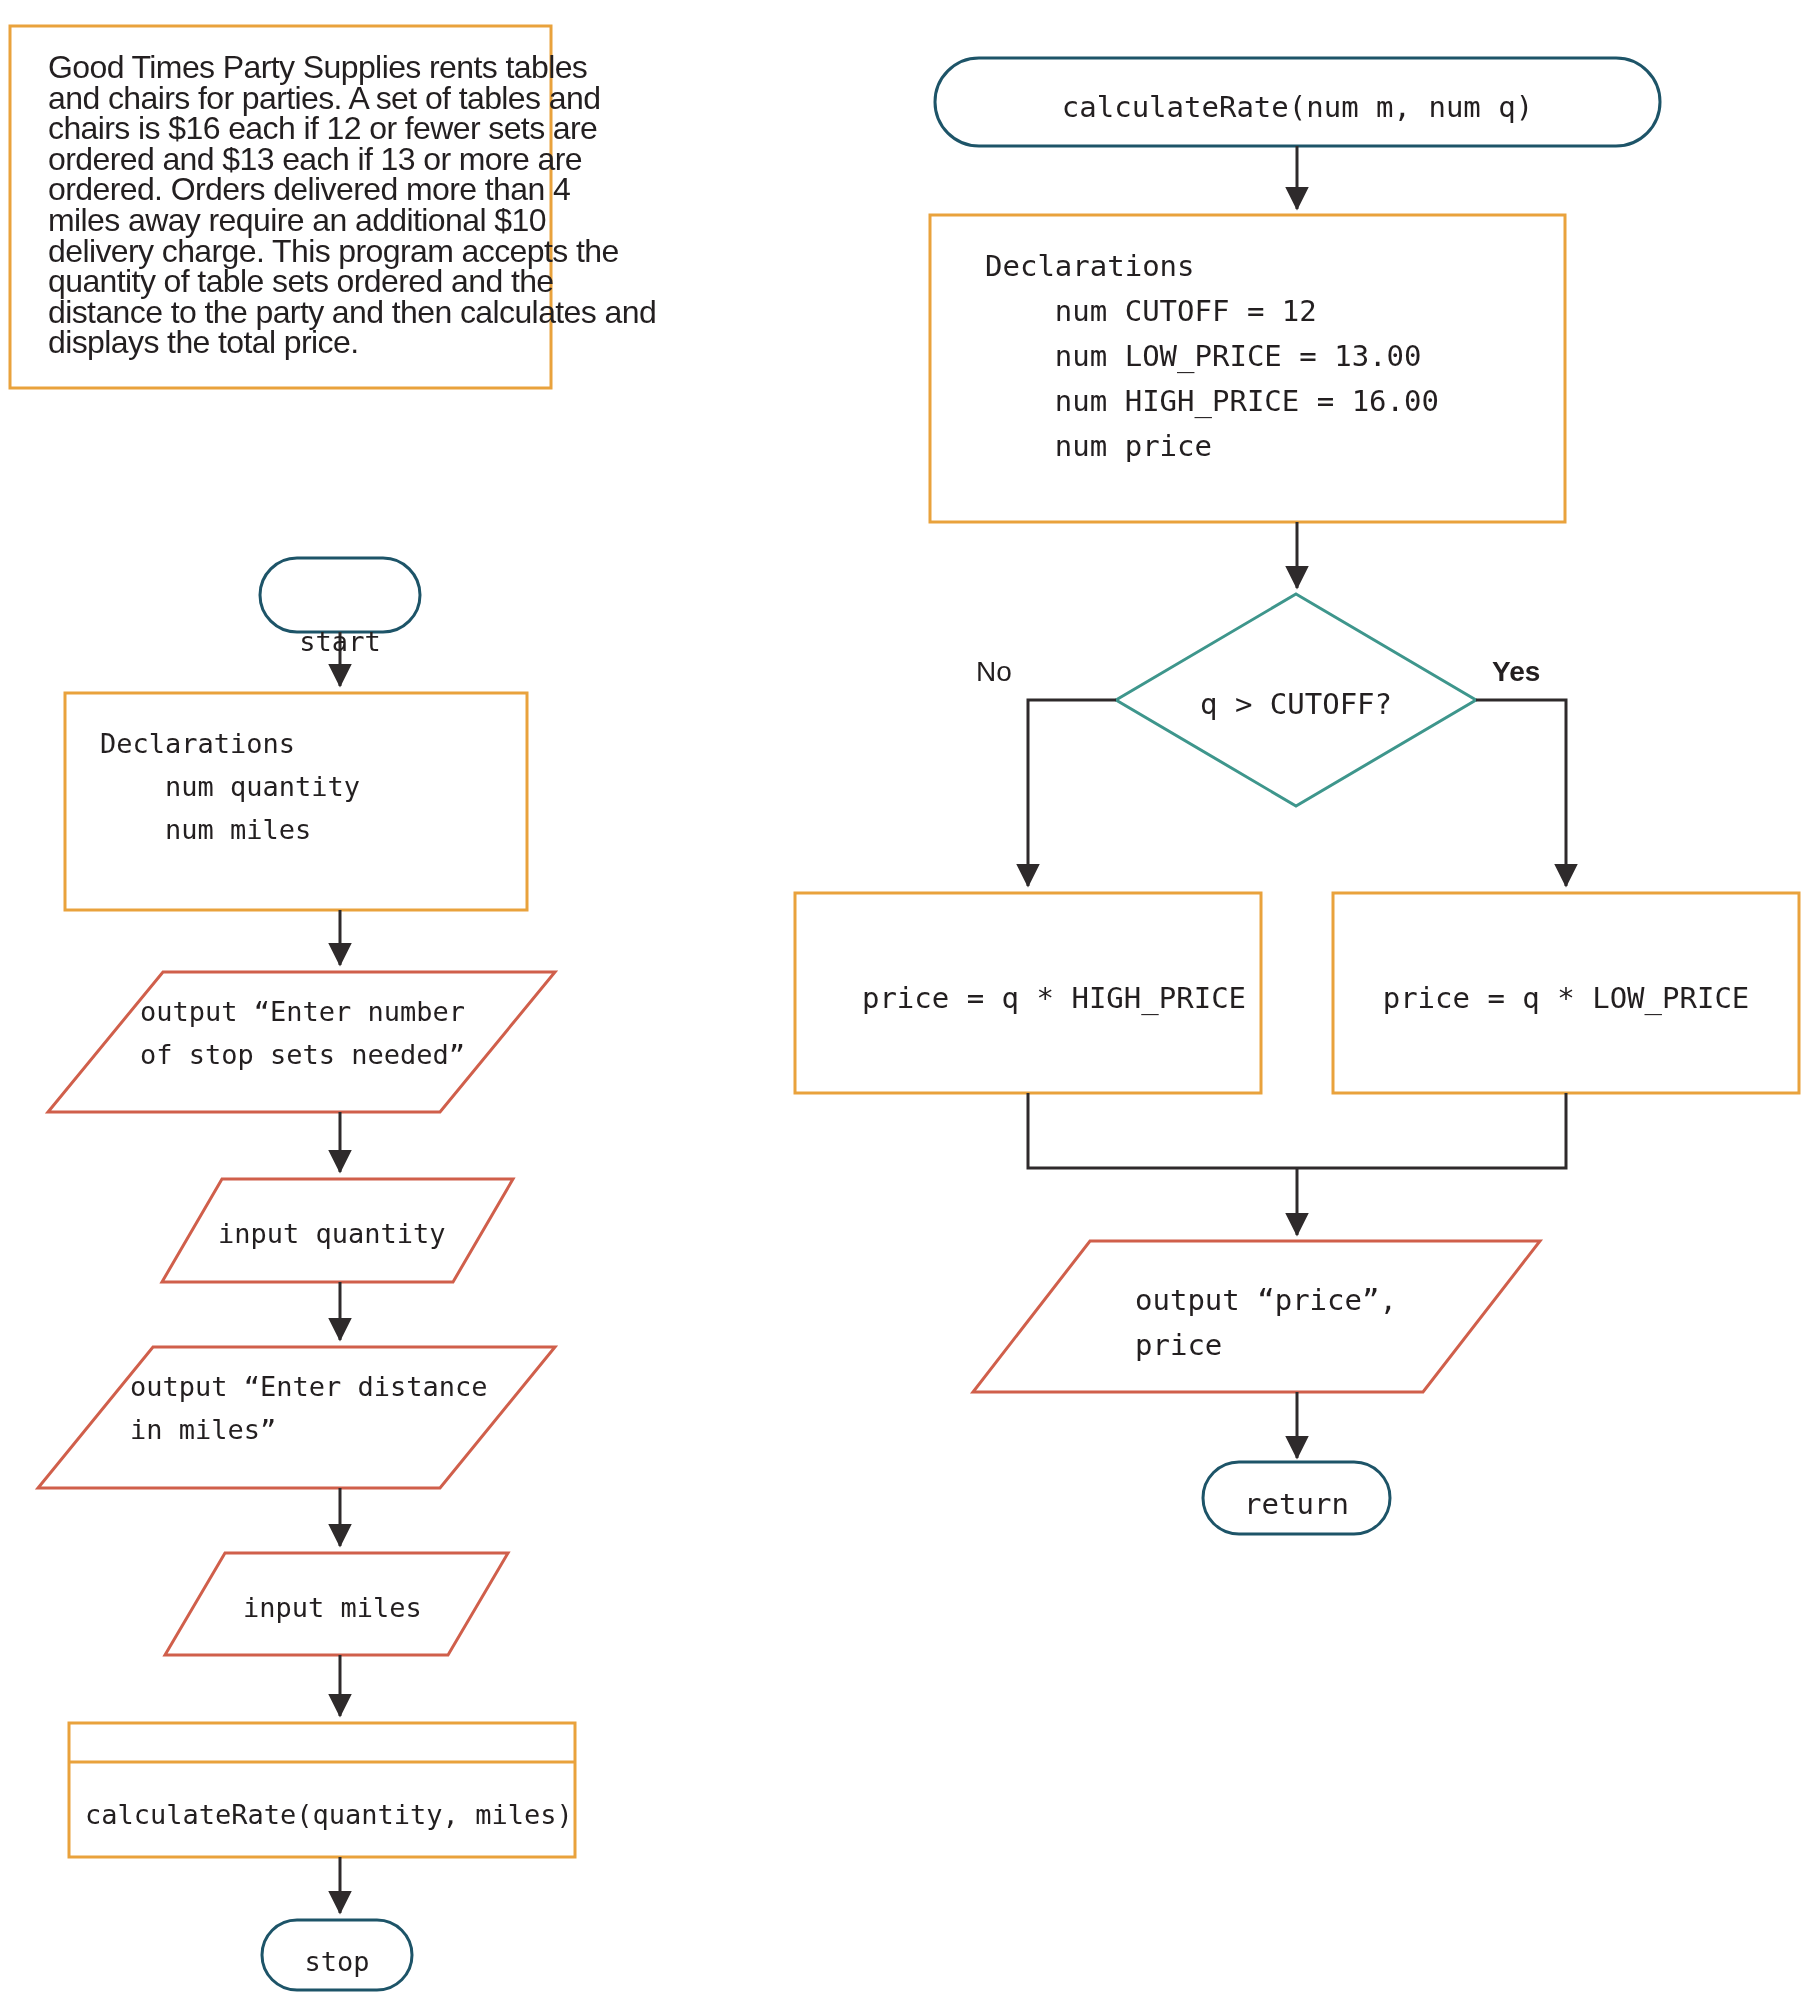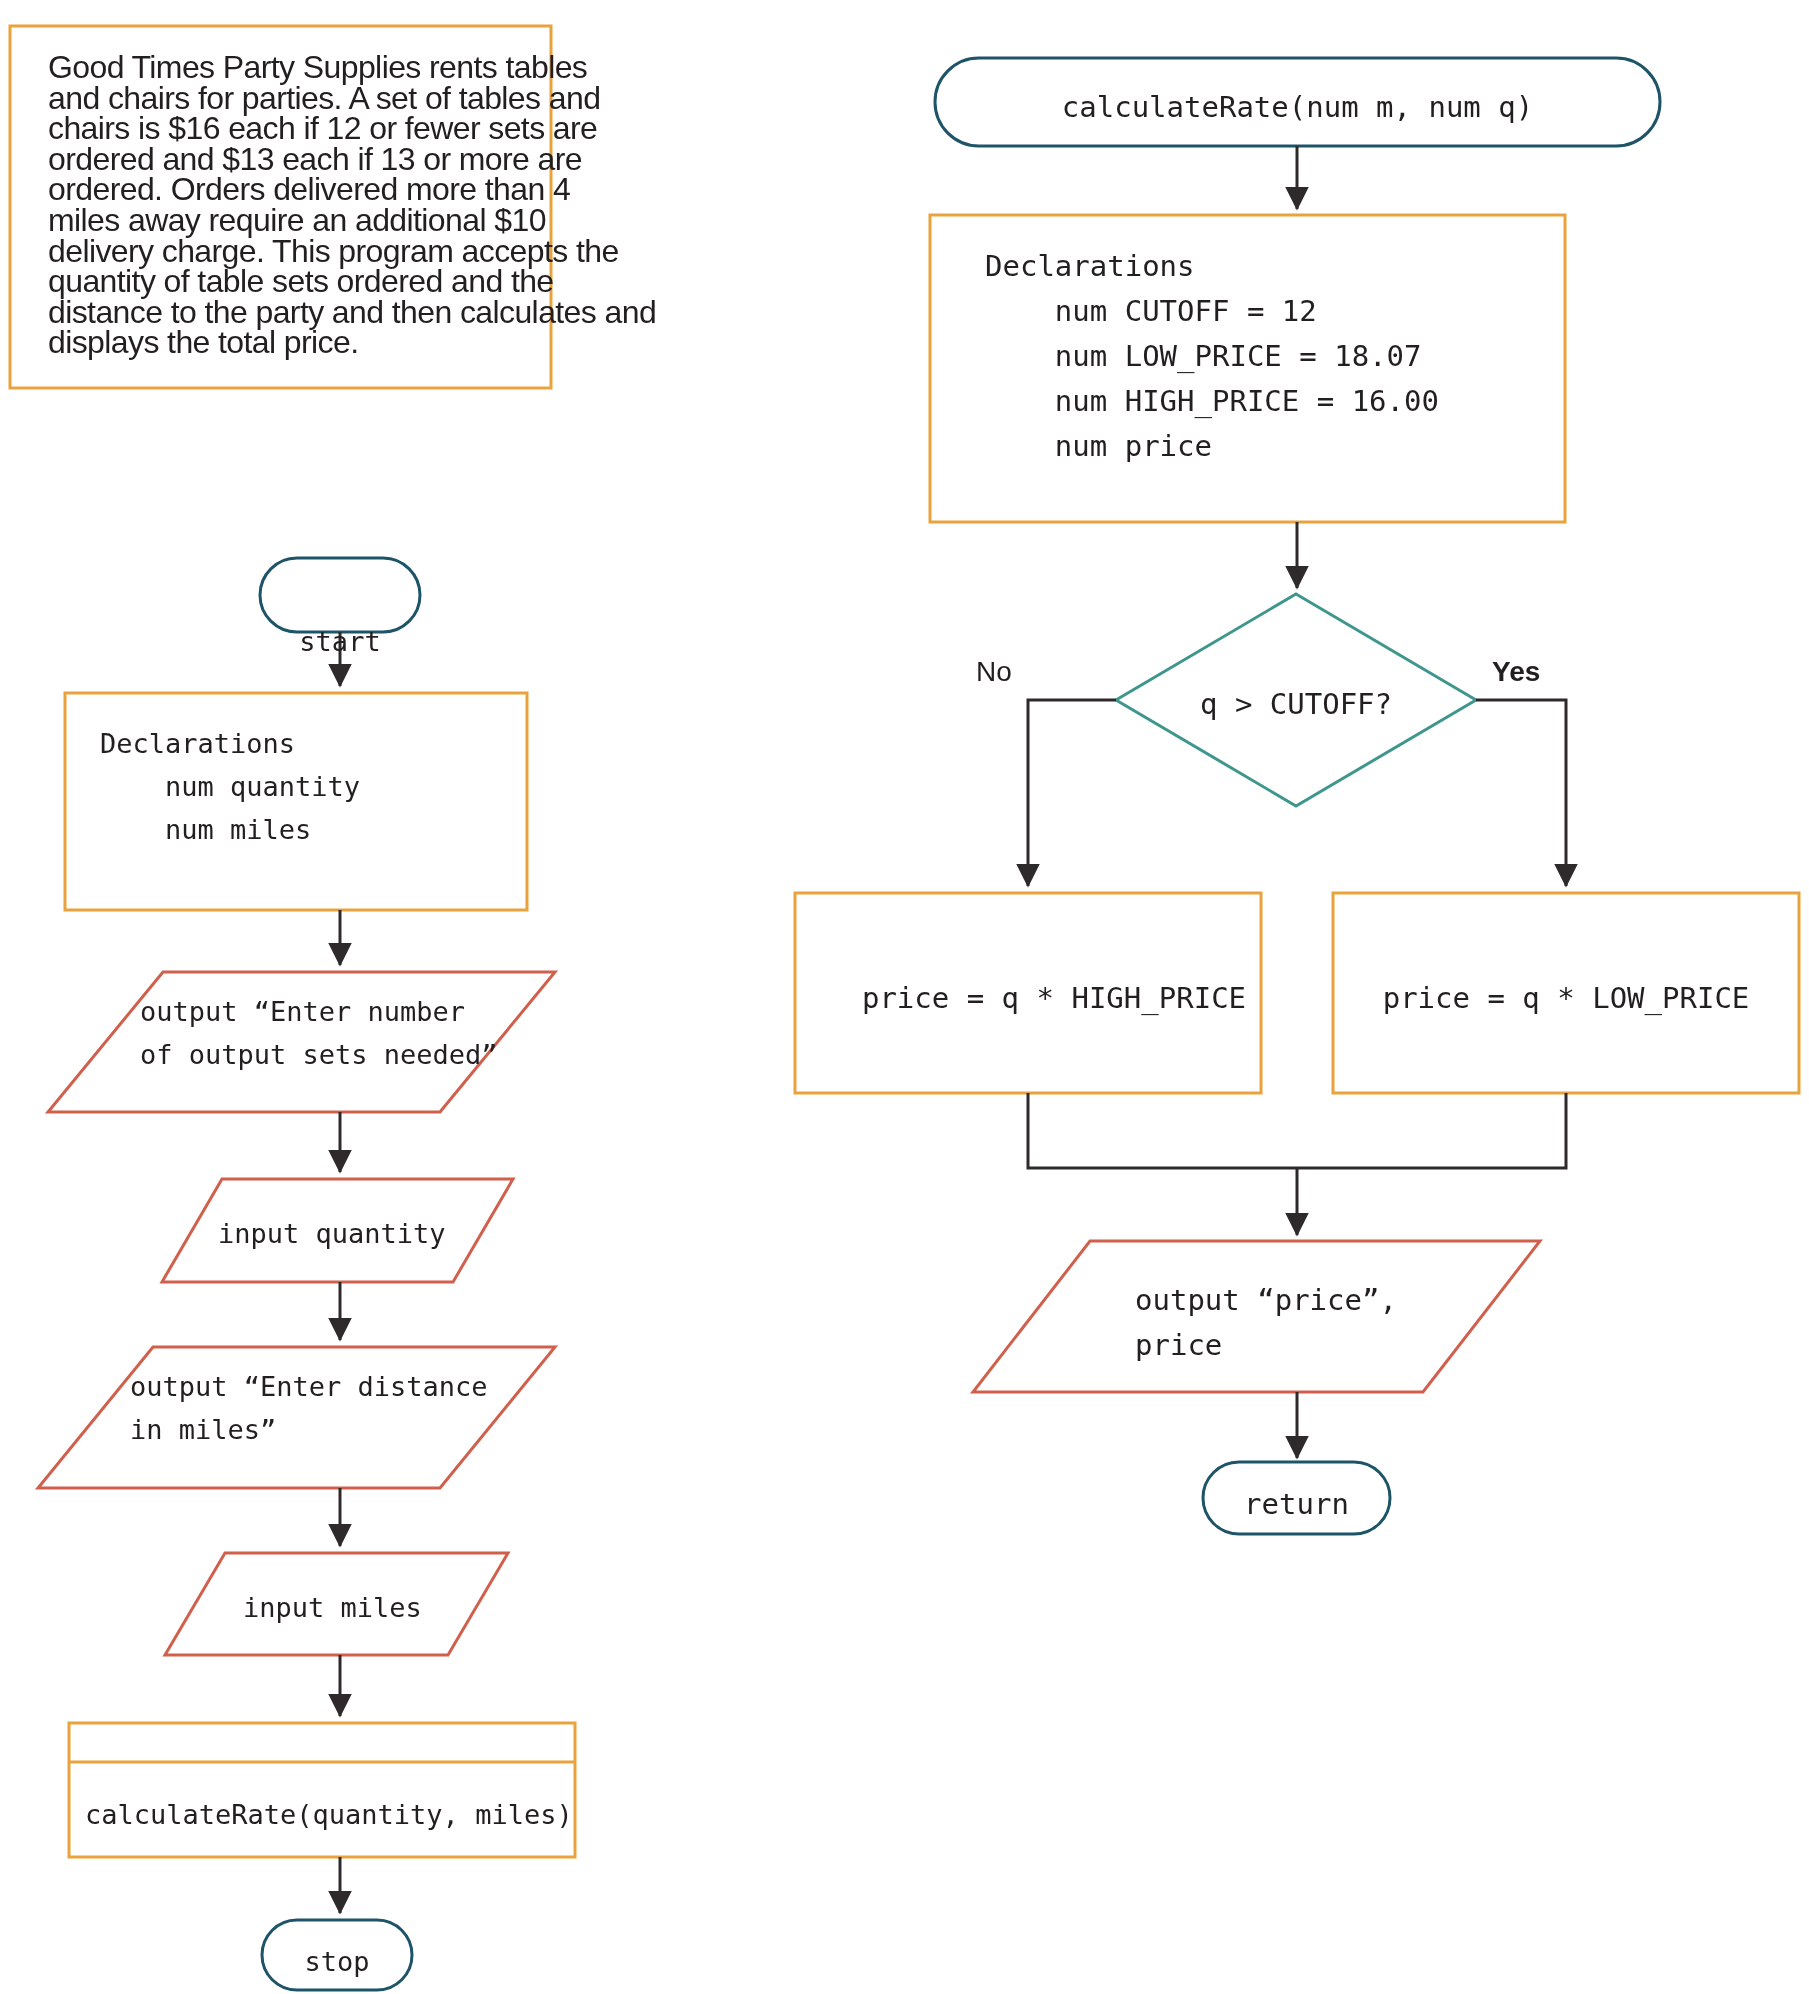--- a/index.html
+++ b/index.html
@@ -103,35 +103,35 @@
 
     <rect x="1203" y="1462" width="187" height="72" rx="36" class="shape stroke-navy"></rect>
   </svg>
 
   <div class="txt desc" style="left:48px; top:52px;"><div>Good Times Party Supplies rents tables</div><div>and chairs for parties. A set of tables and</div><div>chairs is $16 each if 12 or fewer sets are</div><div>ordered and $13 each if 13 or more are</div><div>ordered. Orders delivered more than 4</div><div>miles away require an additional $10</div><div>delivery charge. This program accepts the</div><div>quantity of table sets ordered and the</div><div>distance to the party and then calculates and</div><div>displays the total price.</div></div>
 
   <div class="txt mono-l center" style="left:260px; top:580px; width:160px;margin-top:40px;">start</div>
 
   <div class="txt mono-l" style="left:100px; top:722px;"><div>Declarations</div><div>    num quantity</div><div>    num miles</div></div>
 
-  <div class="txt mono-l" style="left:140px; top:990px;"><div>output “Enter number</div><div>of output sets needed”</div></div>
+  <div class="txt mono-l" style="left:140px; top:990px;"><div>output “Enter number</div><div>of stop sets needed”</div></div>
 
   <div class="txt mono-l" style="left:218px; top:1212px;">input quantity</div>
 
   <div class="txt mono-l" style="left:130px; top:1365px;"><div>output “Enter distance</div><div>in miles”</div></div>
 
   <div class="txt mono-l" style="left:243px; top:1586px;">input miles</div>
 
   <div class="txt mono-l" style="left:85px; top:1793px;">calculateRate(quantity, miles)</div>
 
   <div class="txt mono-l center" style="left:262px; top:1940px; width:150px;">stop</div>
 
   <div class="txt mono-r center" style="left:935px; top:85px; width:725px;">calculateRate(num m, num q)</div>
 
-  <div class="txt mono-r" style="left:985px; top:244px;"><div>Declarations</div><div>    num CUTOFF = 12</div><div>    num LOW_PRICE = 18.07</div><div>    num HIGH_PRICE = 16.00</div><div>    num price</div></div>
+  <div class="txt mono-r" style="left:985px; top:244px;"><div>Declarations</div><div>    num CUTOFF = 12</div><div>    num LOW_PRICE = 13.00</div><div>    num HIGH_PRICE = 16.00</div><div>    num price</div></div>
 
   <div class="txt mono-r center" style="left:1116px; top:682px; width:360px;">q &gt; CUTOFF?</div>
 
   <div class="txt label" style="left:976px; top:656px;">No</div>
 
   <div class="txt label" style="left:1492px; top:656px;font-weight:bold;">Yes</div>
 
   <div class="txt mono-r center" style="left:795px; top:976px; width:518px;">price = q * HIGH_PRICE</div>
 
   <div class="txt mono-r center" style="left:1333px; top:976px; width:466px;">price = q * LOW_PRICE</div>

